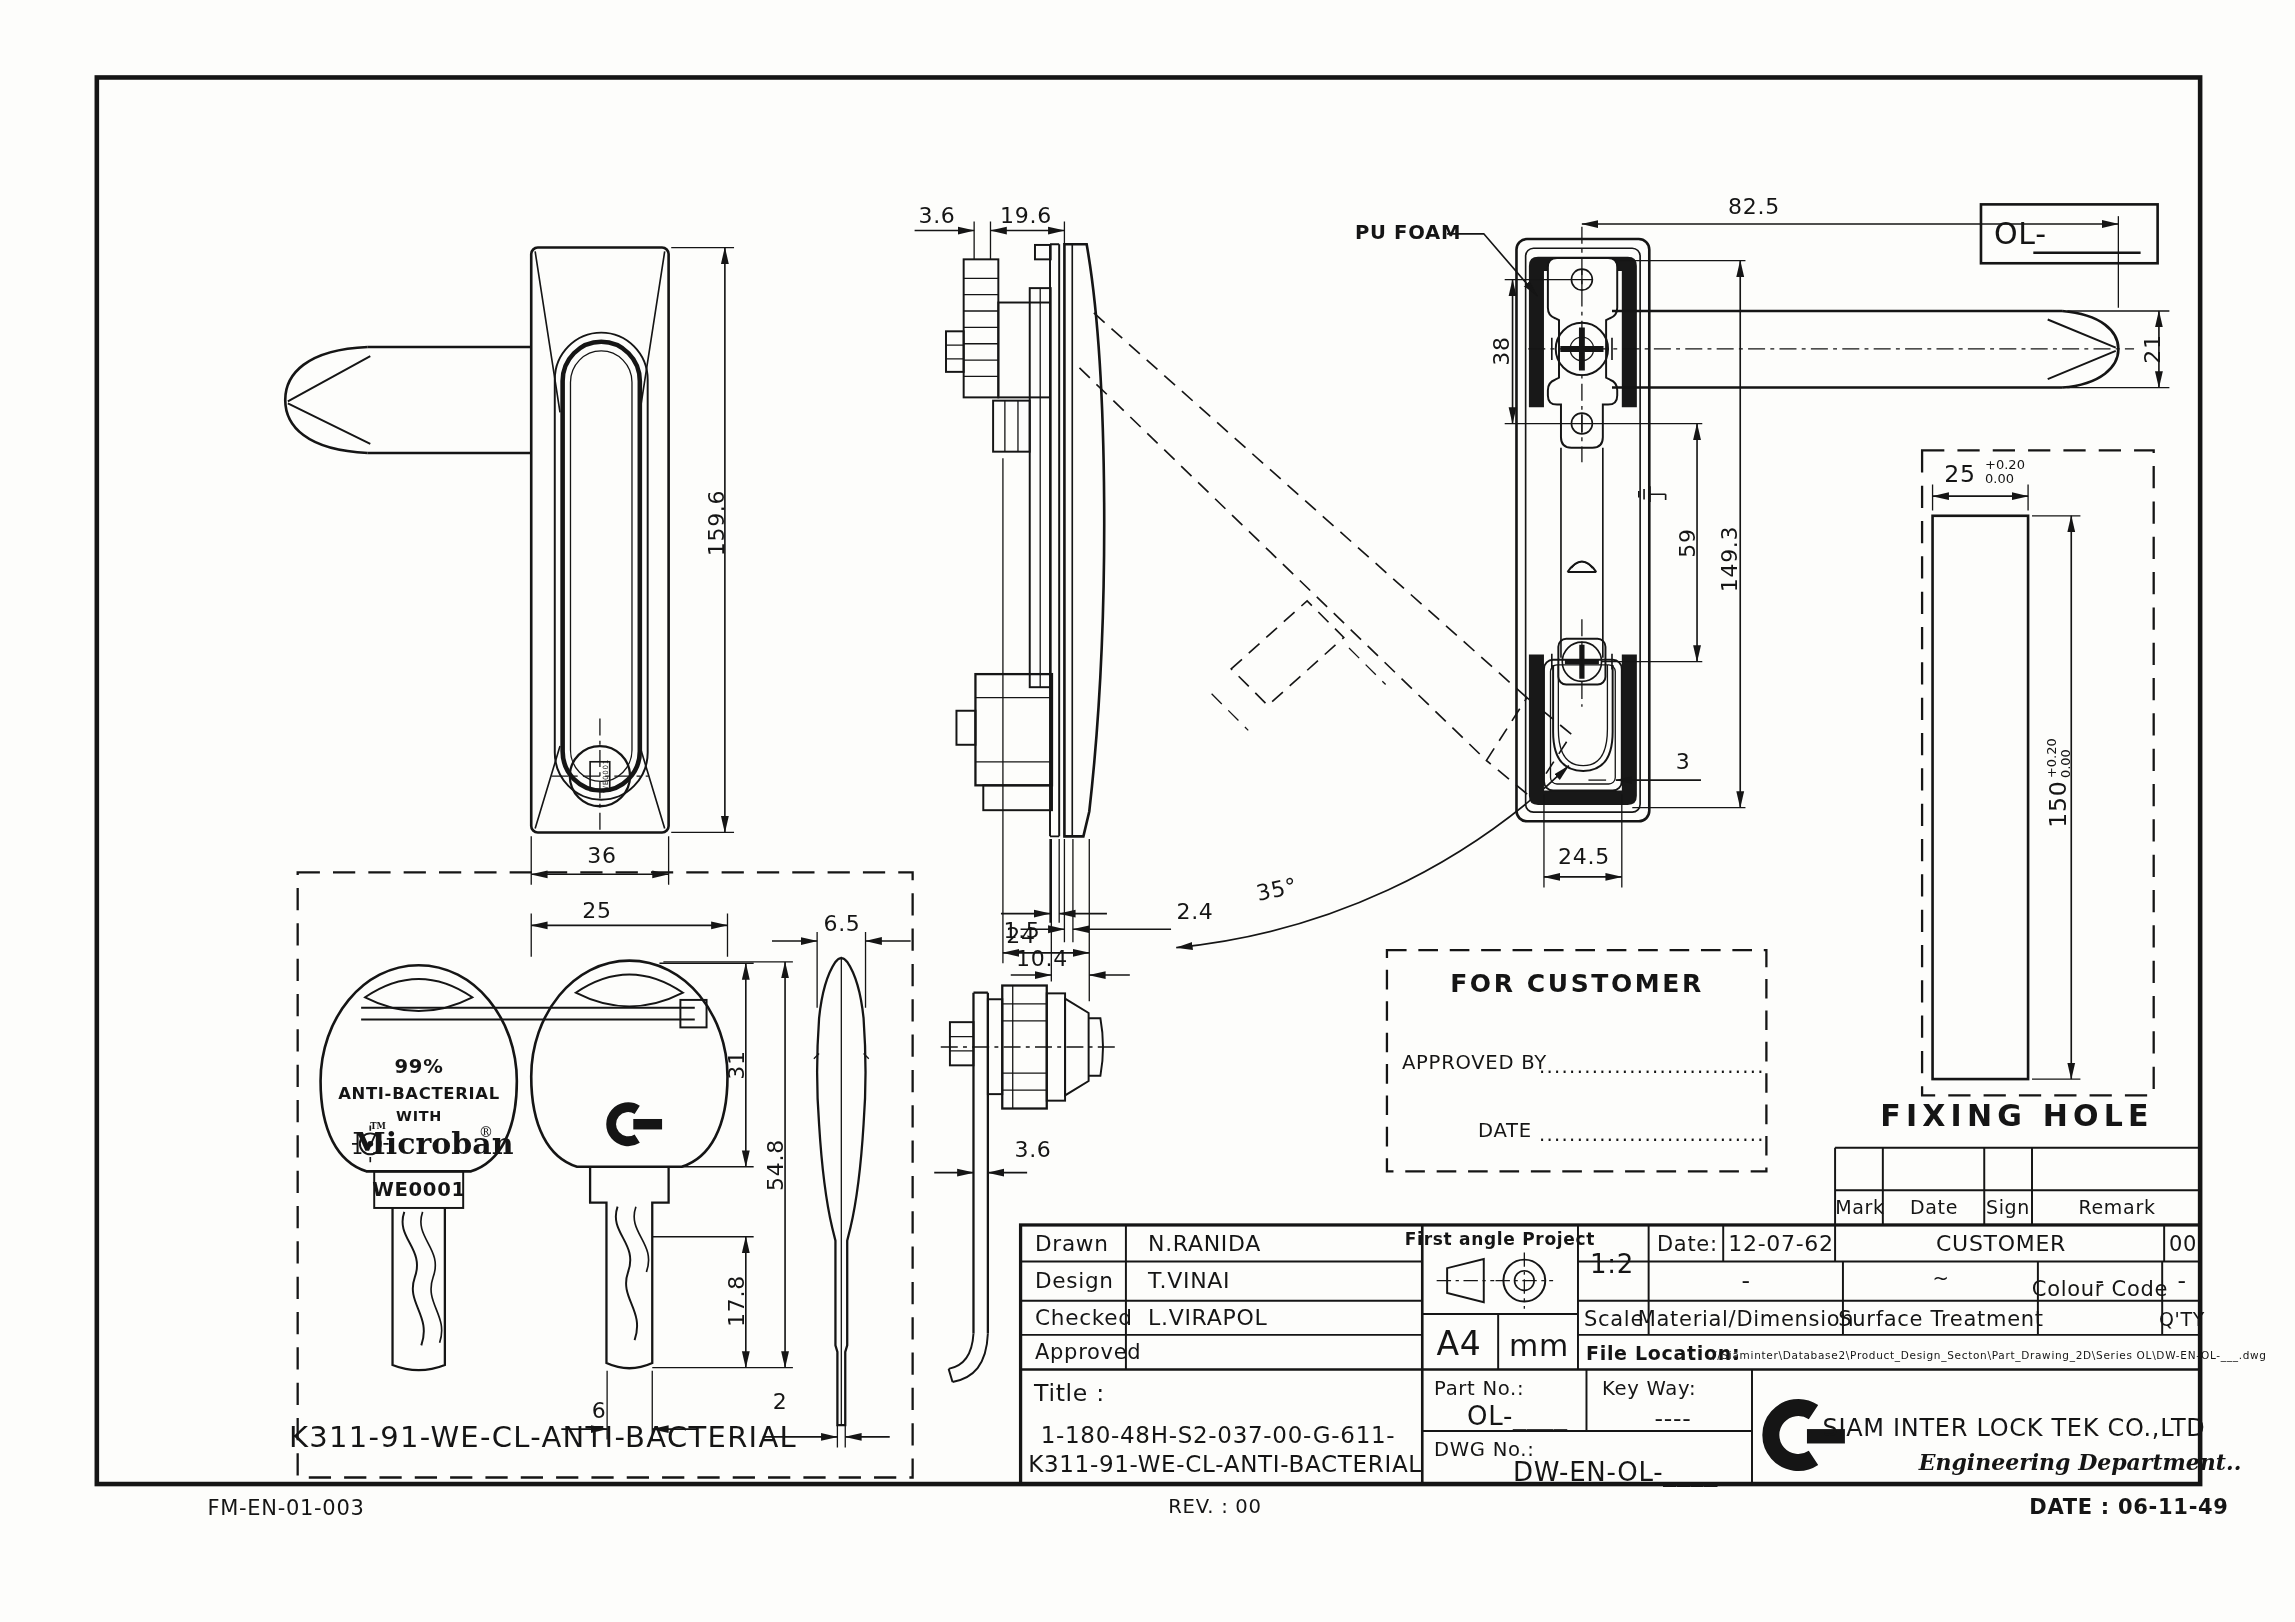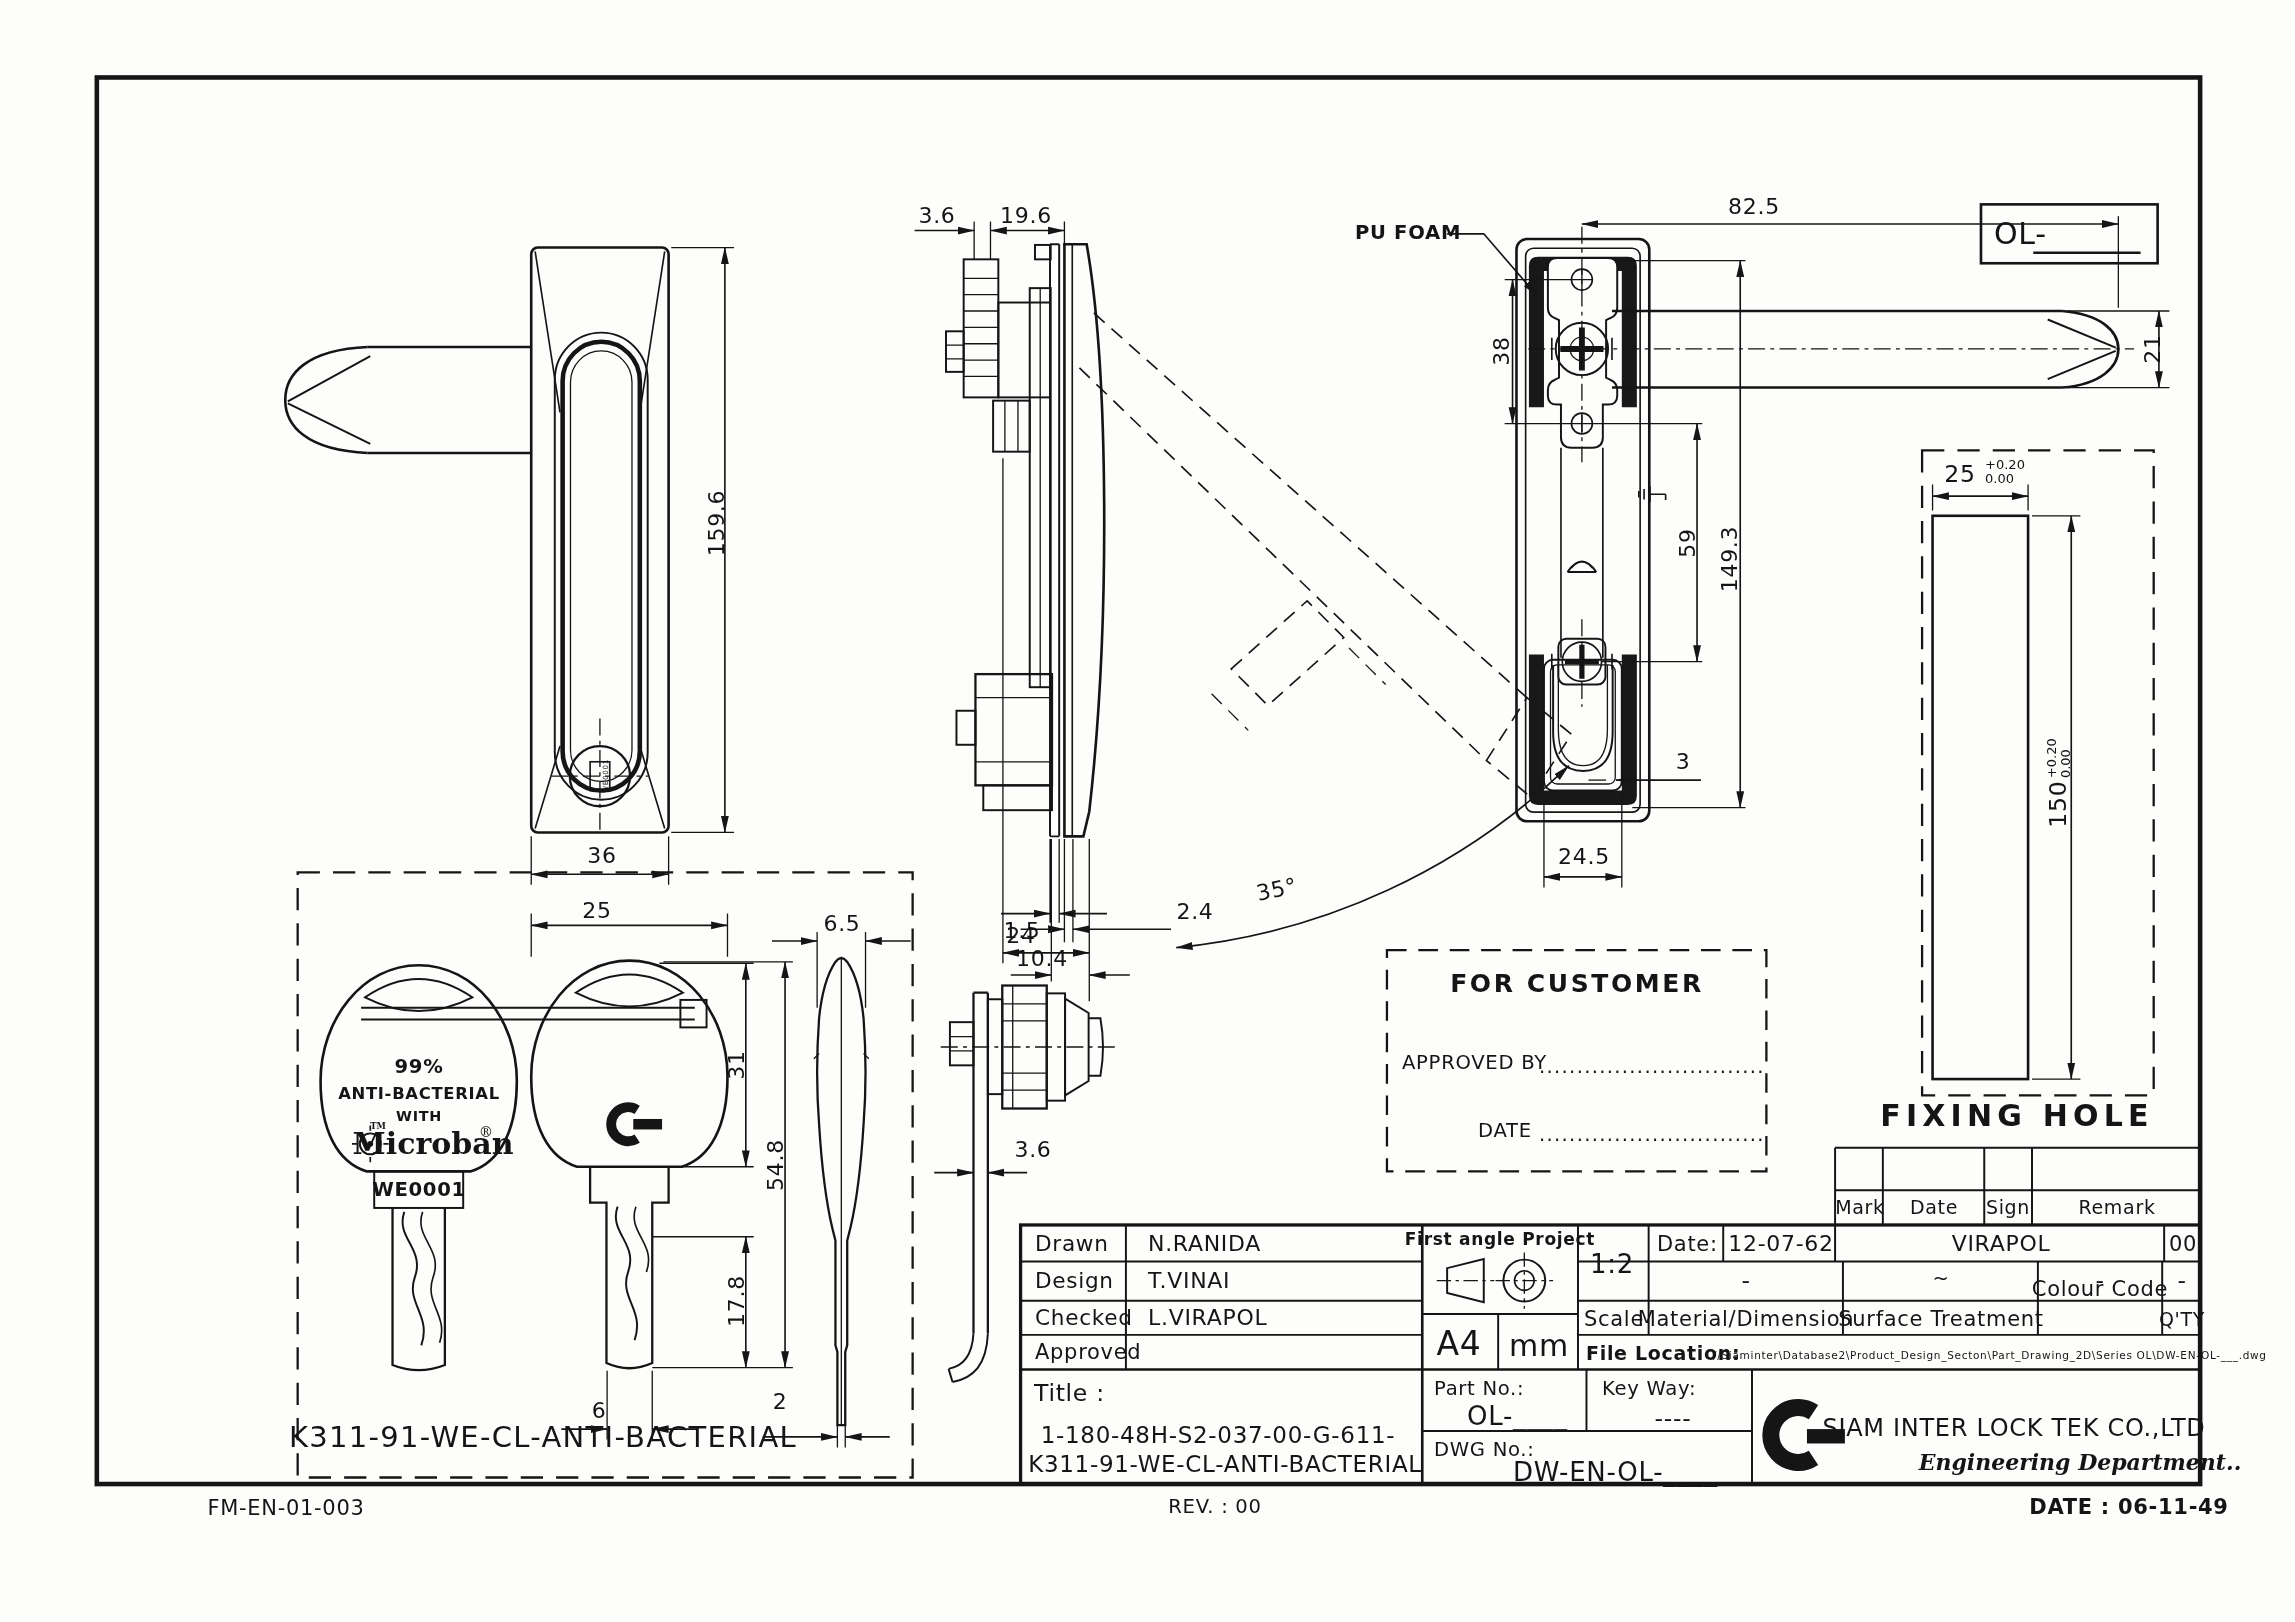--- a/index.html
+++ b/index.html
@@ -329,21 +329,21 @@
   <span class="tl cad" style="left:1035px;top:1352px;font-size:21px;">Approved</span>
   <span class="tl cad" style="left:1148px;top:1352px;font-size:22px;"></span>
 
   <span class="t cad b" style="left:1500px;top:1239px;font-size:17px;">First angle Project</span>
   <span class="t cad" style="left:1612px;top:1264px;font-size:26px;text-align:center;">1:2</span>
   <span class="t cad" style="left:1614px;top:1319px;font-size:21px;">Scale</span>
   <span class="t cad" style="left:1459px;top:1343px;font-size:33px;">A4</span>
   <span class="t cad" style="left:1539px;top:1346px;font-size:30px;">mm</span>
   <span class="tl cad" style="left:1657px;top:1244px;font-size:21px;">Date:</span>
   <span class="t cad" style="left:1781px;top:1244px;font-size:22px;">12-07-62</span>
-  <span class="t cad" style="left:2001px;top:1244px;font-size:22px;">VIRAPOL</span>
+  <span class="t cad" style="left:2001px;top:1244px;font-size:22px;">CUSTOMER</span>
   <span class="t cad" style="left:2183px;top:1244px;font-size:21px;">00</span>
   <span class="t cad" style="left:1746px;top:1281px;font-size:23.6px;">-</span>
   <span class="t cad" style="left:1941px;top:1279px;font-size:19.6px;font-style:italic;">~</span>
   <span class="t cad" style="left:2100px;top:1281px;font-size:23.6px;">-</span>
   <span class="t cad" style="left:2182px;top:1281px;font-size:23.6px;">-</span>
   <span class="t cad" style="left:1746px;top:1319px;font-size:21px;">Material/Dimension</span>
   <span class="t cad" style="left:1941px;top:1319px;font-size:21px;">Surface Treatment</span>
   <span class="t cad" style="left:2100px;top:1289px;font-size:21px;">Colour Code</span>
   <span class="t cad" style="left:2182px;top:1319px;font-size:19px;">Q'TY</span>
   <span class="tl cad b" style="left:1586px;top:1353px;font-size:19px;">File Location:</span>

